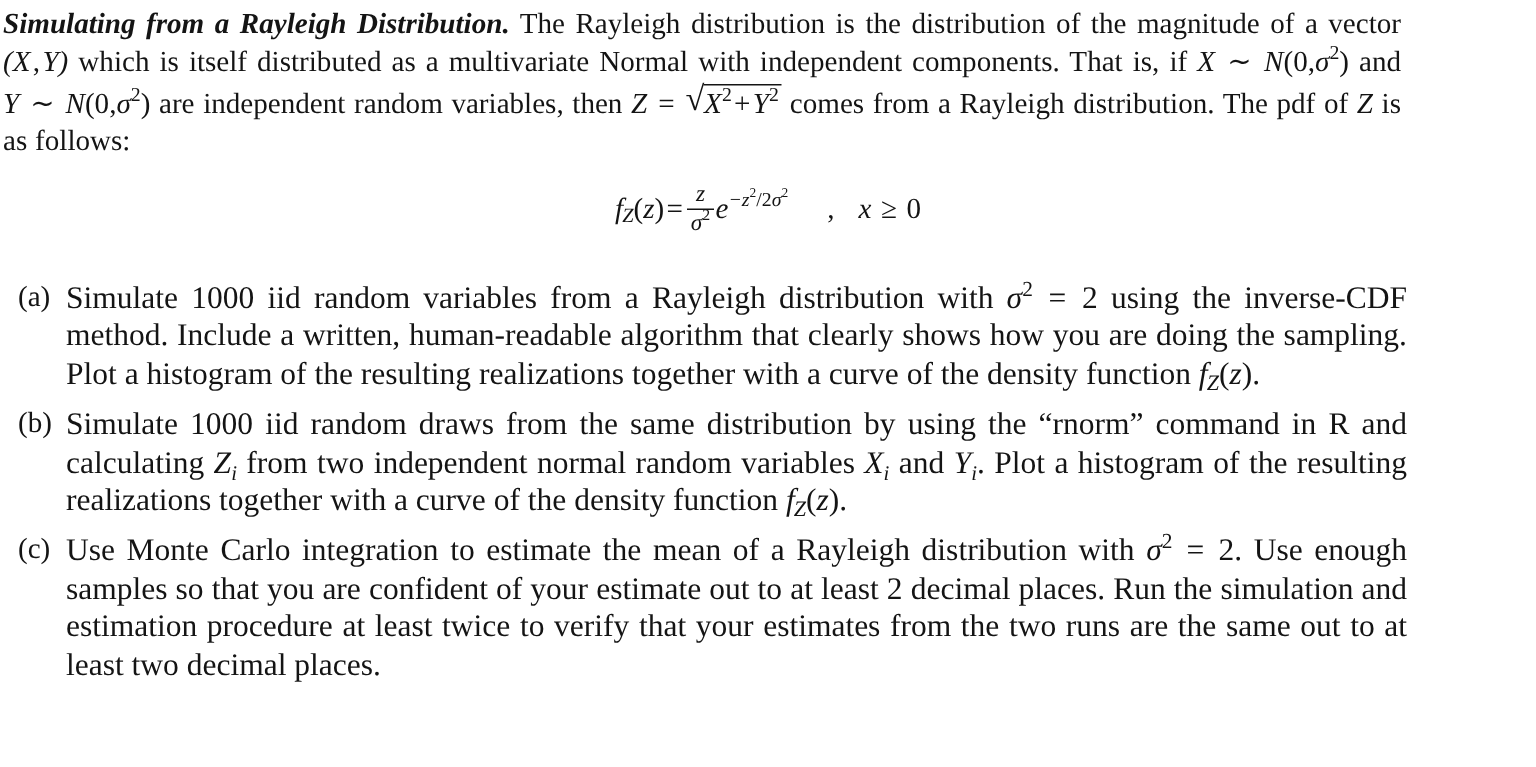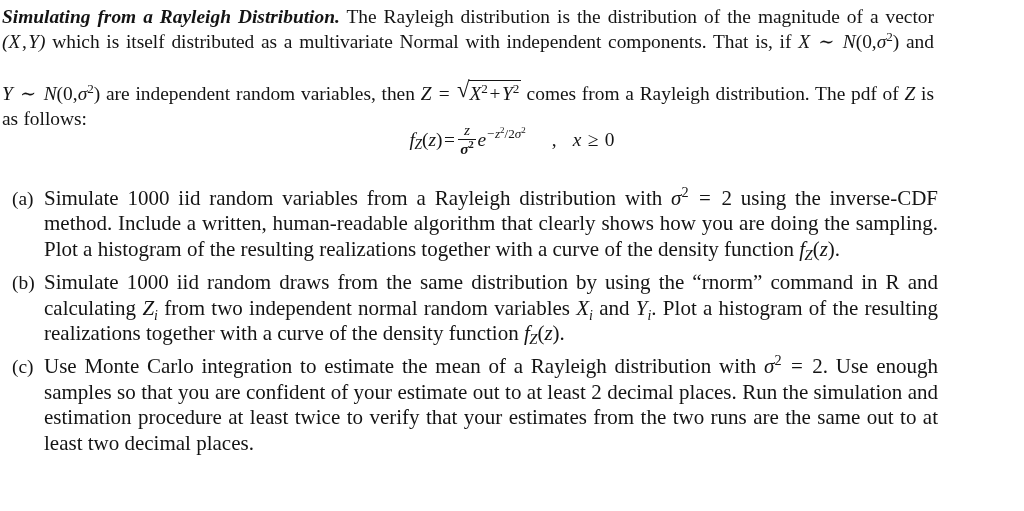--- a/index.html
+++ b/index.html
@@ -78,21 +78,20 @@
     line-height: 0;
     margin-left: -0.04em;
   }
 
   
   .sqrt {
     display: inline-block;
     position: relative;
     padding-left: 0.62em;
     padding-top: 1px;
-    margin-top: 24px;
   }
   .sqrt::before {
     content: "\221A";
     position: absolute;
     left: 0;
     top: -0.06em;
     font-size: 1.18em;
     font-style: normal;
   }
   .sqrt > .rad {
@@ -127,21 +126,20 @@
     top: -0.02em;
   }
   .frac .num {
     font-size: 0.80em;
     padding: 0 0.16em 1px 0.16em;
   }
   .frac .den {
     font-size: 0.80em;
     border-top: 1.1px solid #141414;
     padding: 1px 0.16em 0 0.16em;
-    font-weight: bold;
   }
   .comma-gap {
     display: inline-block;
     width: 26px;
   }
   .comma-gap2 {
     display: inline-block;
     width: 16px;
   }
 

